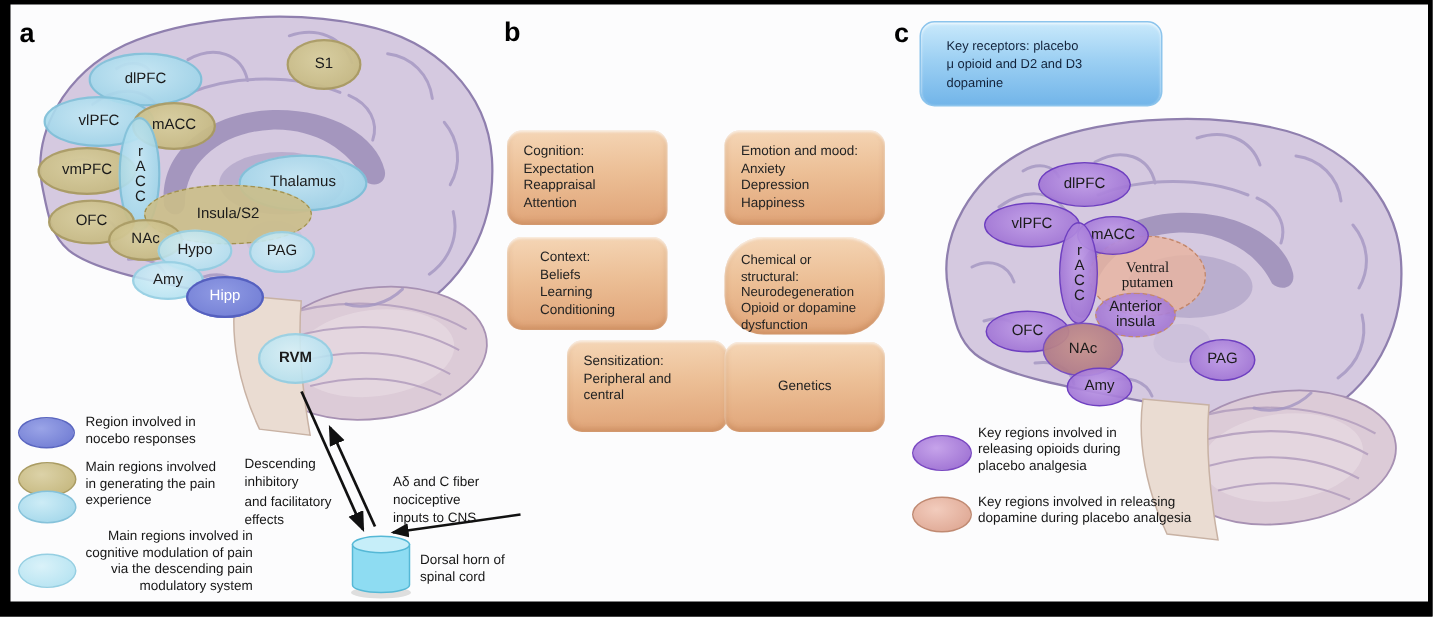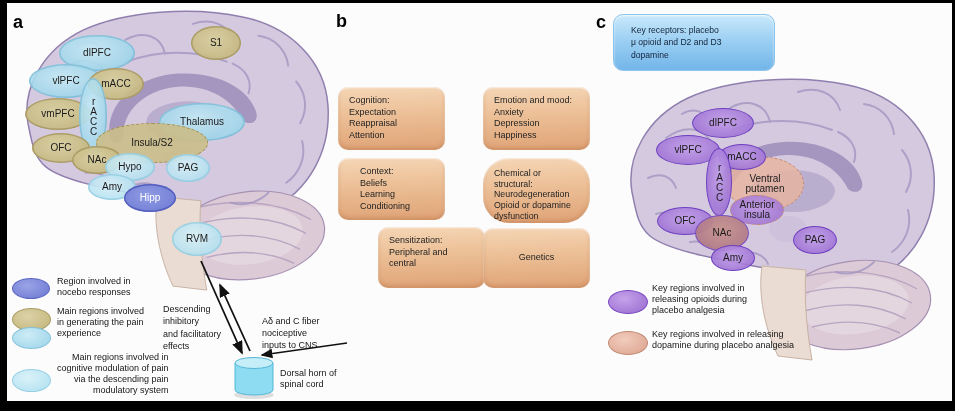--- a/index.html
+++ b/index.html
@@ -17,21 +17,21 @@
            box-shadow:inset 0 0 0 1.5px rgba(110,185,210,.45);}
   .el.olive{background:radial-gradient(ellipse at 45% 40%,rgba(216,206,158,.95),rgba(190,176,117,.92));
            box-shadow:inset 0 0 0 1.5px rgba(145,130,75,.55);}
   .el.olive-d{background:rgba(203,190,136,.9);border:1.6px dashed #a2924f;}
   .el.pblue{background:radial-gradient(ellipse at 45% 40%,#909be4,#6b77d1);
            box-shadow:inset 0 0 0 1.5px #5560bf;color:#fff;}
   .el.vio{background:radial-gradient(ellipse at 50% 42%,rgba(193,158,232,.93),rgba(148,100,206,.9));
            border:1.8px solid #6e3fc0;}
   .el.vio-d{background:radial-gradient(ellipse at 50% 42%,rgba(190,152,230,.92),rgba(150,105,202,.88));
            border:1.6px dashed #c4886c;}
-  .el.salmon-d{background:rgba(232,181,160,.82);border:1.6px dashed #c4886c;}
+  .el.salmon-d{background:rgba(232,181,160,.82);border:1.6px dashed #c4886c;font-family:Liberation Serif, serif;}
   .el.blend{background:radial-gradient(ellipse at 50% 42%,rgba(199,147,141,.95),rgba(167,112,132,.92));
            border:1.8px solid #7a4fc0;}
   .vert{writing-mode:vertical-rl;text-orientation:upright;letter-spacing:-1px;}
   
   .sw{position:absolute;border-radius:50%;}
   .sw-nocebo{background:radial-gradient(ellipse at 40% 35%,#9aa4e7,#6а76d0,#6a76d0);background:radial-gradient(ellipse at 40% 35%,#9aa4e7,#6a76d0);border:1px solid #5a66c0;}
   .sw-olive{background:radial-gradient(ellipse at 40% 35%,#dcd2a8,#c1b377);border:1px solid #aa9c63;}
   .sw-cyan{background:radial-gradient(ellipse at 40% 35%,#cdecf6,#9bd3e8);border:1px solid #86c2da;}
   .sw-lightcyan{background:radial-gradient(ellipse at 40% 35%,#daf2f9,#aee0f0);border:1px solid #96cfe2;}
   .sw-opioid{background:radial-gradient(ellipse at 40% 35%,#c6a3ea,#9769cf);border:1px solid #7a49c2;}
@@ -140,21 +140,21 @@
     </div>
   <div class="el lcyan" style="left:166px;top:144px;width:44px;height:28px;">
       <span>PAG</span>
     </div>
   <div class="el lcyan" style="left:88px;top:164px;width:48px;height:26px;">
       <span>Amy</span>
     </div>
   <div class="el pblue" style="left:124px;top:174px;width:52px;height:28px;">
       <span>Hipp</span>
     </div>
-  <div class="el lcyan" style="left:172px;top:212px;width:50px;height:34px;">
+  <div class="el lcyan" style="left:172px;top:212px;width:50px;height:34px;font-weight:bold;">
       <span>RVM</span>
     </div>
 
   <div class="sw sw-nocebo" style="left:12px;top:278px;width:36px;height:19px;"></div>
   <div class="txt" style="left:57px;top:276px;">Region involved in
 nocebo responses</div>
   <div class="sw sw-olive" style="left:12px;top:308px;width:37px;height:21px;"></div>
   <div class="sw sw-cyan" style="left:12px;top:327px;width:37px;height:20px;"></div>
   <div class="txt" style="left:57px;top:306px;">Main regions involved
 in generating the pain

